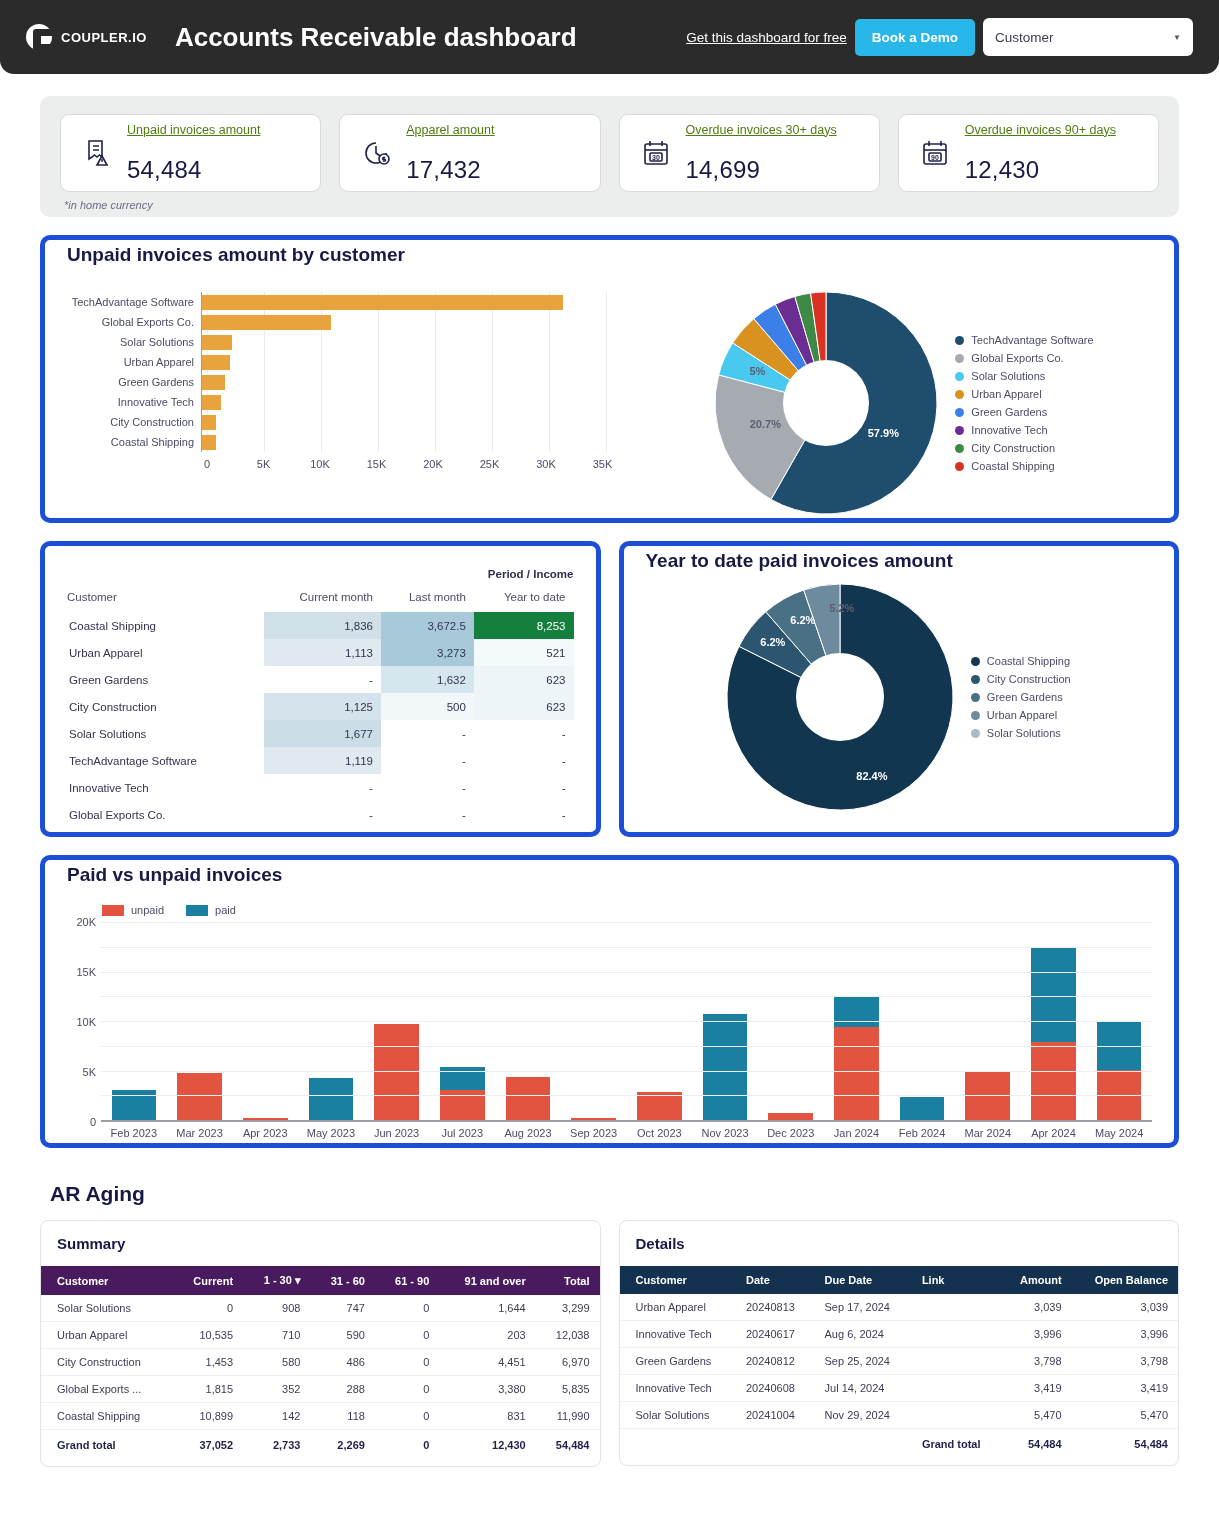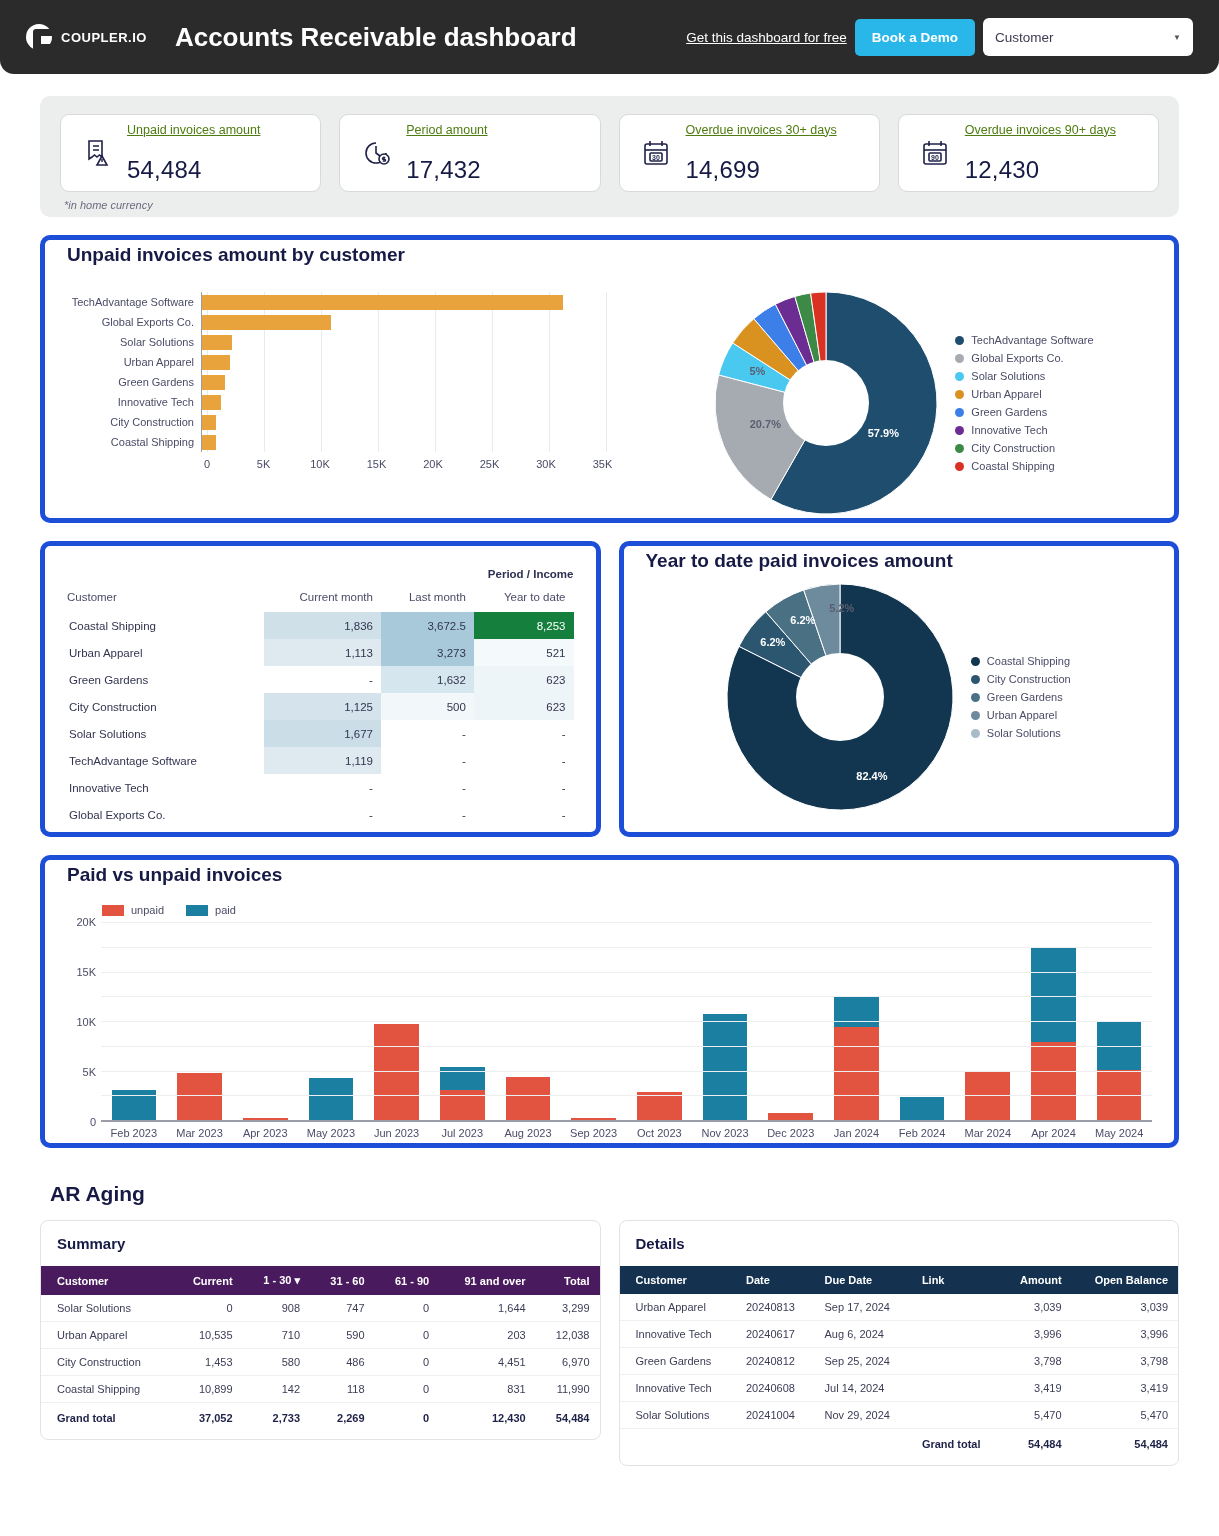--- a/index.html
+++ b/index.html
@@ -204,21 +204,21 @@
       </div>
 
       <div class="kpi-card">
         <svg class="kpi-icon" viewBox="0 0 32 32" fill="none" stroke="#1f2248" stroke-width="1.6">
           <path d="M26 16A10 10 0 1 1 16 6"></path>
             <path d="M16 9v7l4 3"></path>
           <circle cx="24" cy="22" r="5" fill="#fff"></circle>
             <path d="M24 19.6v4.8M25.3 20.6h-2a.9.9 0 0 0 0 1.8h1.4a.9.9 0 0 1 0 1.8h-2" stroke-width="1.3"></path>
         </svg>
         <div>
-          <div class="kpi-label">Period amount</div>
+          <div class="kpi-label">Apparel amount</div>
           <div class="kpi-value">17,432</div>
         </div>
       </div>
 
       <div class="kpi-card">
         <svg class="kpi-icon" viewBox="0 0 32 32" fill="none" stroke="#1f2248" stroke-width="1.6">
           <rect x="5" y="7" width="22" height="20" rx="2"></rect>
             <path d="M5 13h22"></path>
           <path d="M10 4v5M22 4v5"></path>
           <rect x="10" y="16" width="12" height="8" rx="1" fill="none"></rect>
@@ -660,20 +660,29 @@
             <tr>
               <td>City Construction</td>
               <td>1,453</td>
               <td>580</td>
               <td>486</td>
               <td>0</td>
               <td>4,451</td>
               <td>6,970</td>
             </tr>
             <tr>
+              <td>Global Exports ...</td>
+              <td>1,815</td>
+              <td>352</td>
+              <td>288</td>
+              <td>0</td>
+              <td>3,380</td>
+              <td>5,835</td>
+            </tr>
+            <tr>
               <td>Coastal Shipping</td>
               <td>10,899</td>
               <td>142</td>
               <td>118</td>
               <td>0</td>
               <td>831</td>
               <td>11,990</td>
             </tr>
             <tr class="total">
               <td>Grand total</td>

